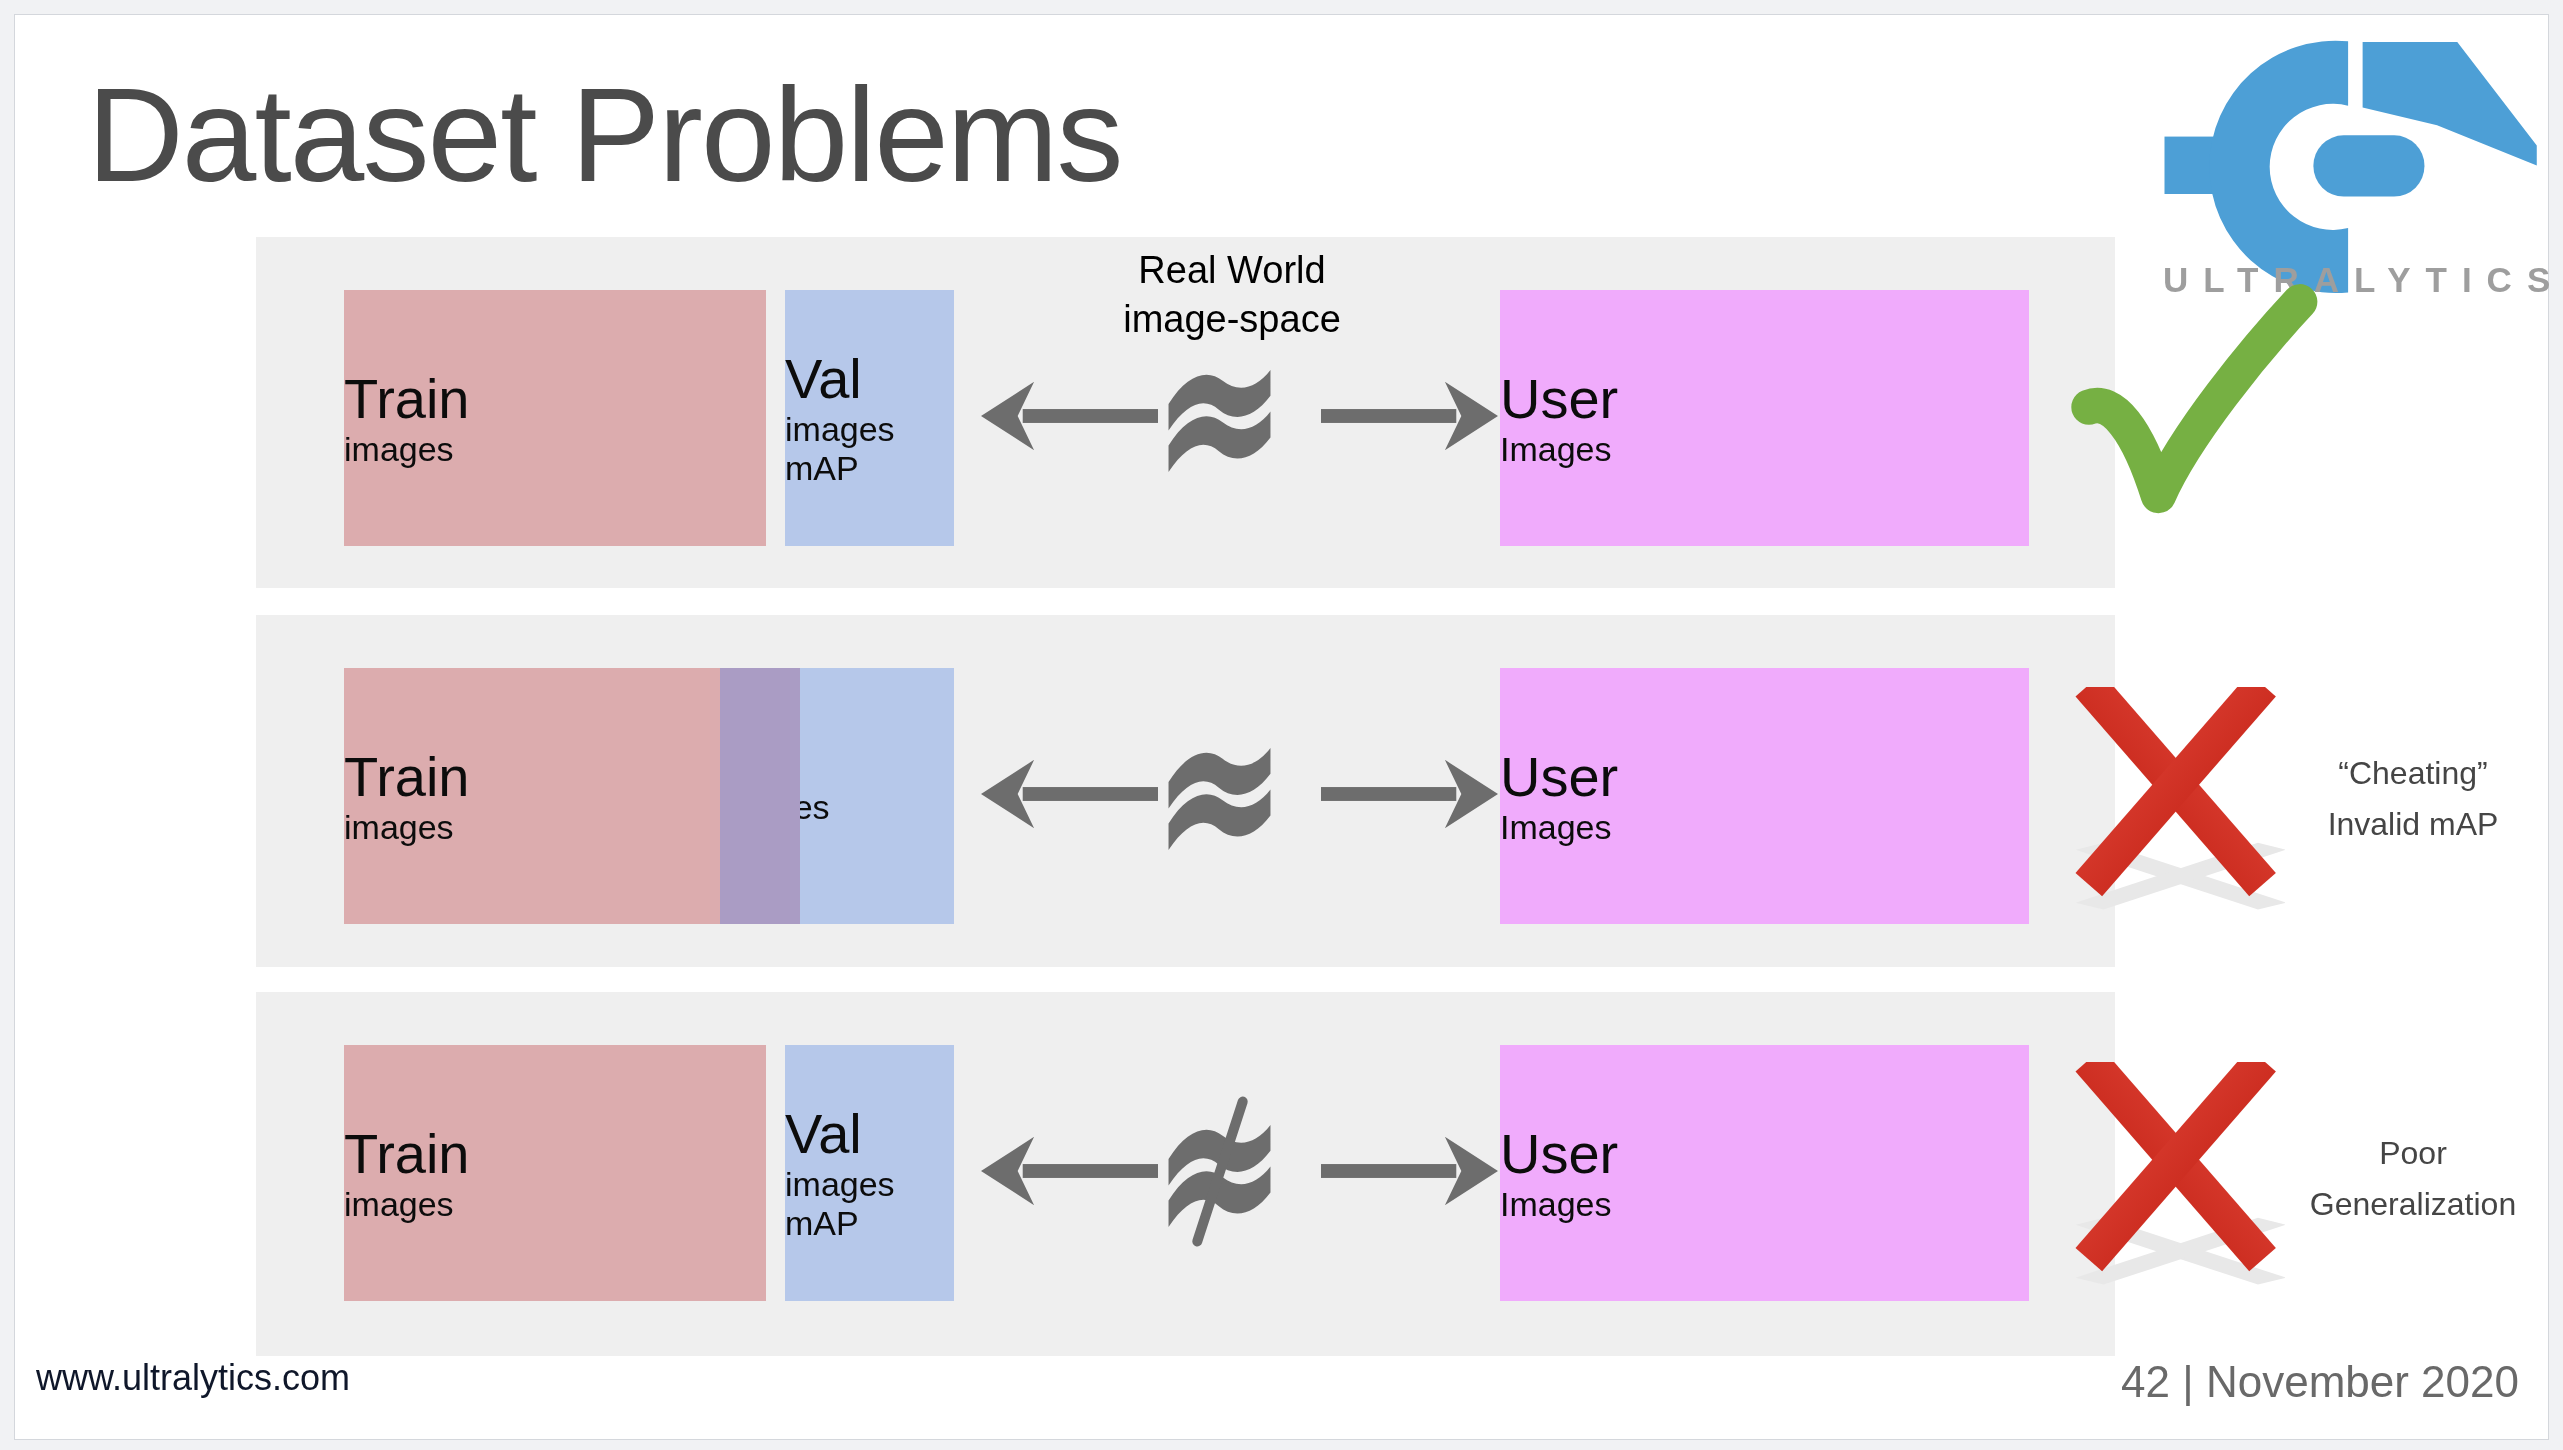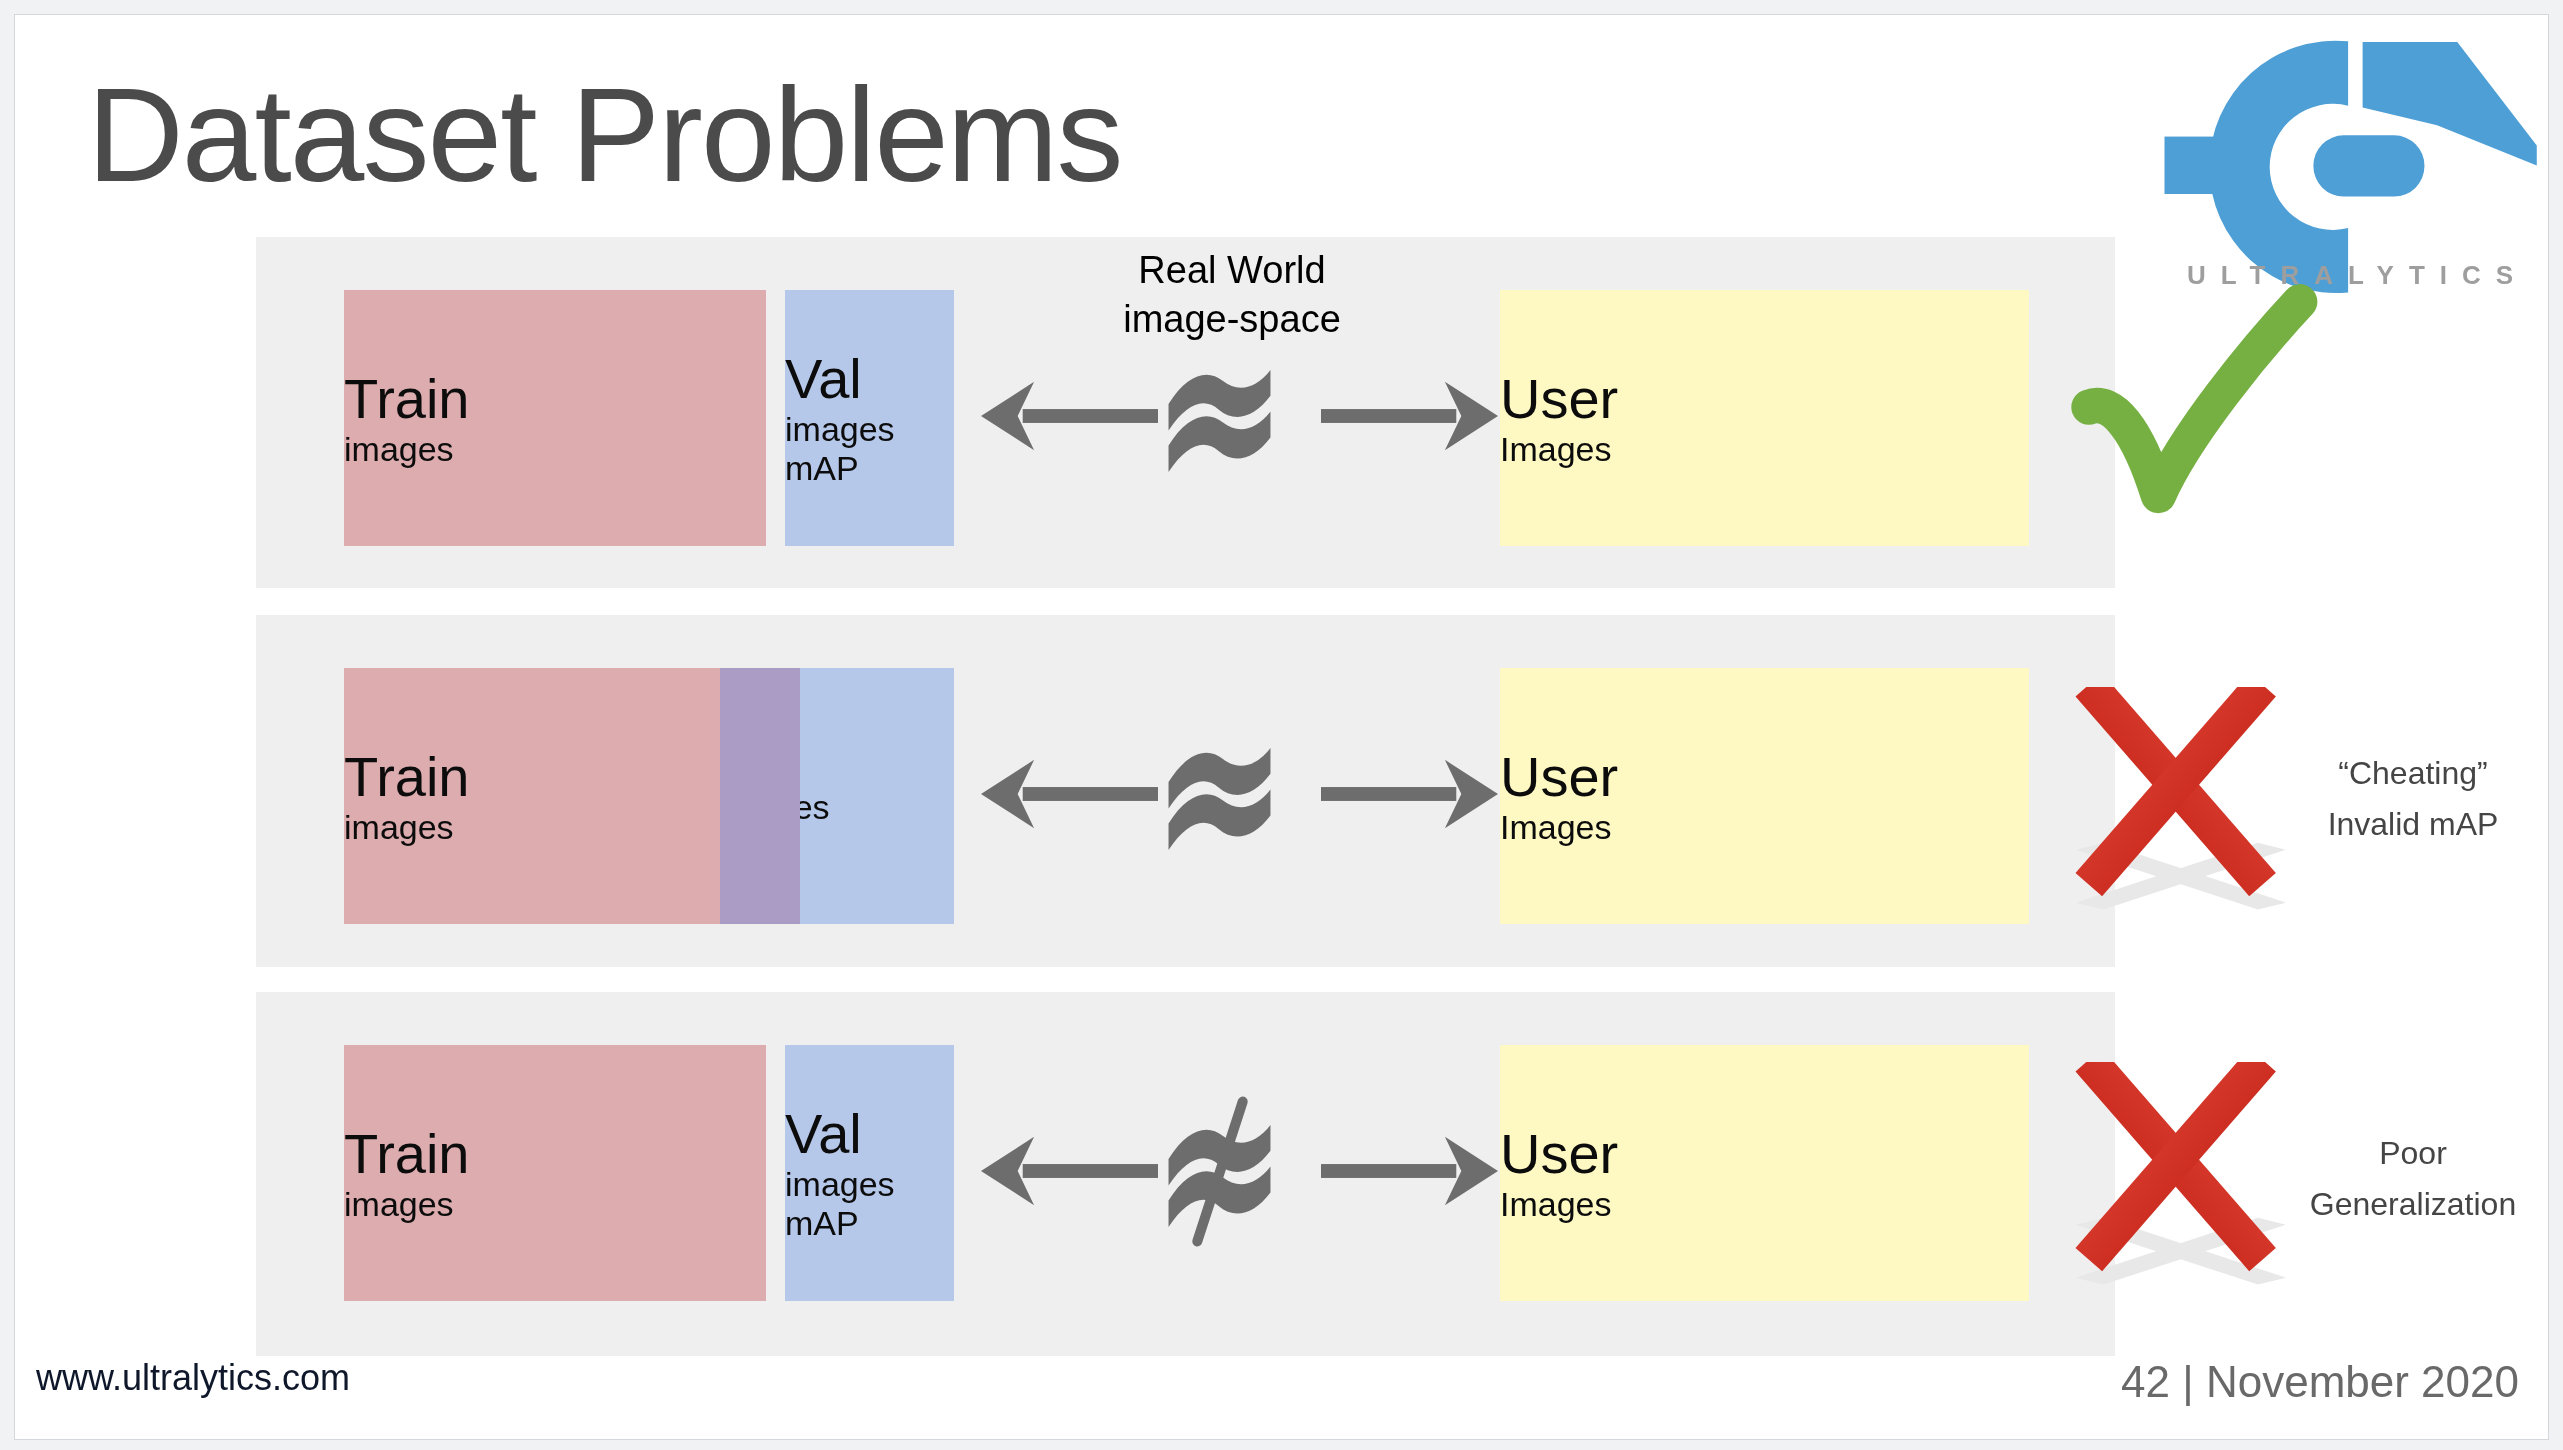--- a/index.html
+++ b/index.html
@@ -17,21 +17,21 @@
   .band2{top:615px;height:352px;}
   .band3{top:992px;height:364px;}
 
   
   .box{position:absolute;top:53px;height:256px;display:flex;flex-direction:column;
        align-items:flex-start;justify-content:center;color:#0c0c0c;text-align:center;}
   .box-main{font-size:56px;line-height:62px;}
   .box-sub{font-size:34px;line-height:39px;}
   .train13{left:88px;width:422px;background:#dcacae;}
   .val13{left:529px;width:169px;background:#b6c8ea;}
-  .user{left:1244px;width:529px;background:#fef9c3;}
+  .user{left:1244px;width:529px;background:#f0abfc;}
   .train2{left:88px;width:456px;background:#dcacae;}
   .val2{left:464px;width:234px;background:#b6c8ea;}
   .overlap{position:absolute;left:464px;top:53px;width:80px;height:256px;background:#aa9cc4;}
 
   .rw-label{position:absolute;left:818px;top:8.8px;width:316px;text-align:center;
             font-size:38px;line-height:49px;color:#000;}
 
   .arrow{position:absolute;top:141px;width:177px;height:76px;}
   .arrow-left{left:725px;transform:scaleX(-1);}
   .arrow-right{left:1065px;}
@@ -45,21 +45,21 @@
   .x2{left:2067px;top:687px;}
   .x3{left:2067px;top:1062px;}
 
   .note{position:absolute;left:2274px;width:278px;text-align:center;
         font-size:32px;line-height:51px;color:#454545;}
   .note2{top:748px;}
   .note3{top:1128px;}
 
   .logo-svg{position:absolute;left:2148px;top:35px;width:404px;height:265px;}
   .brand{position:absolute;left:2148px;top:260px;width:404px;text-align:center;
-         font-size:26px;font-weight:bold;letter-spacing:15px;text-indent:15px;color:#9e9e9e;}
+         font-size:35px;font-weight:bold;letter-spacing:15px;text-indent:15px;color:#9e9e9e;}
 
   .footer-left{position:absolute;left:36px;top:1357px;font-size:36px;color:#0f172a;}
   .footer-right{position:absolute;right:44px;top:1357px;font-size:44px;color:#696969;margin-left:14px;}
 </style>
 </head>
 <body>
 
 <div class="page">
   <div class="slide"></div>
 

